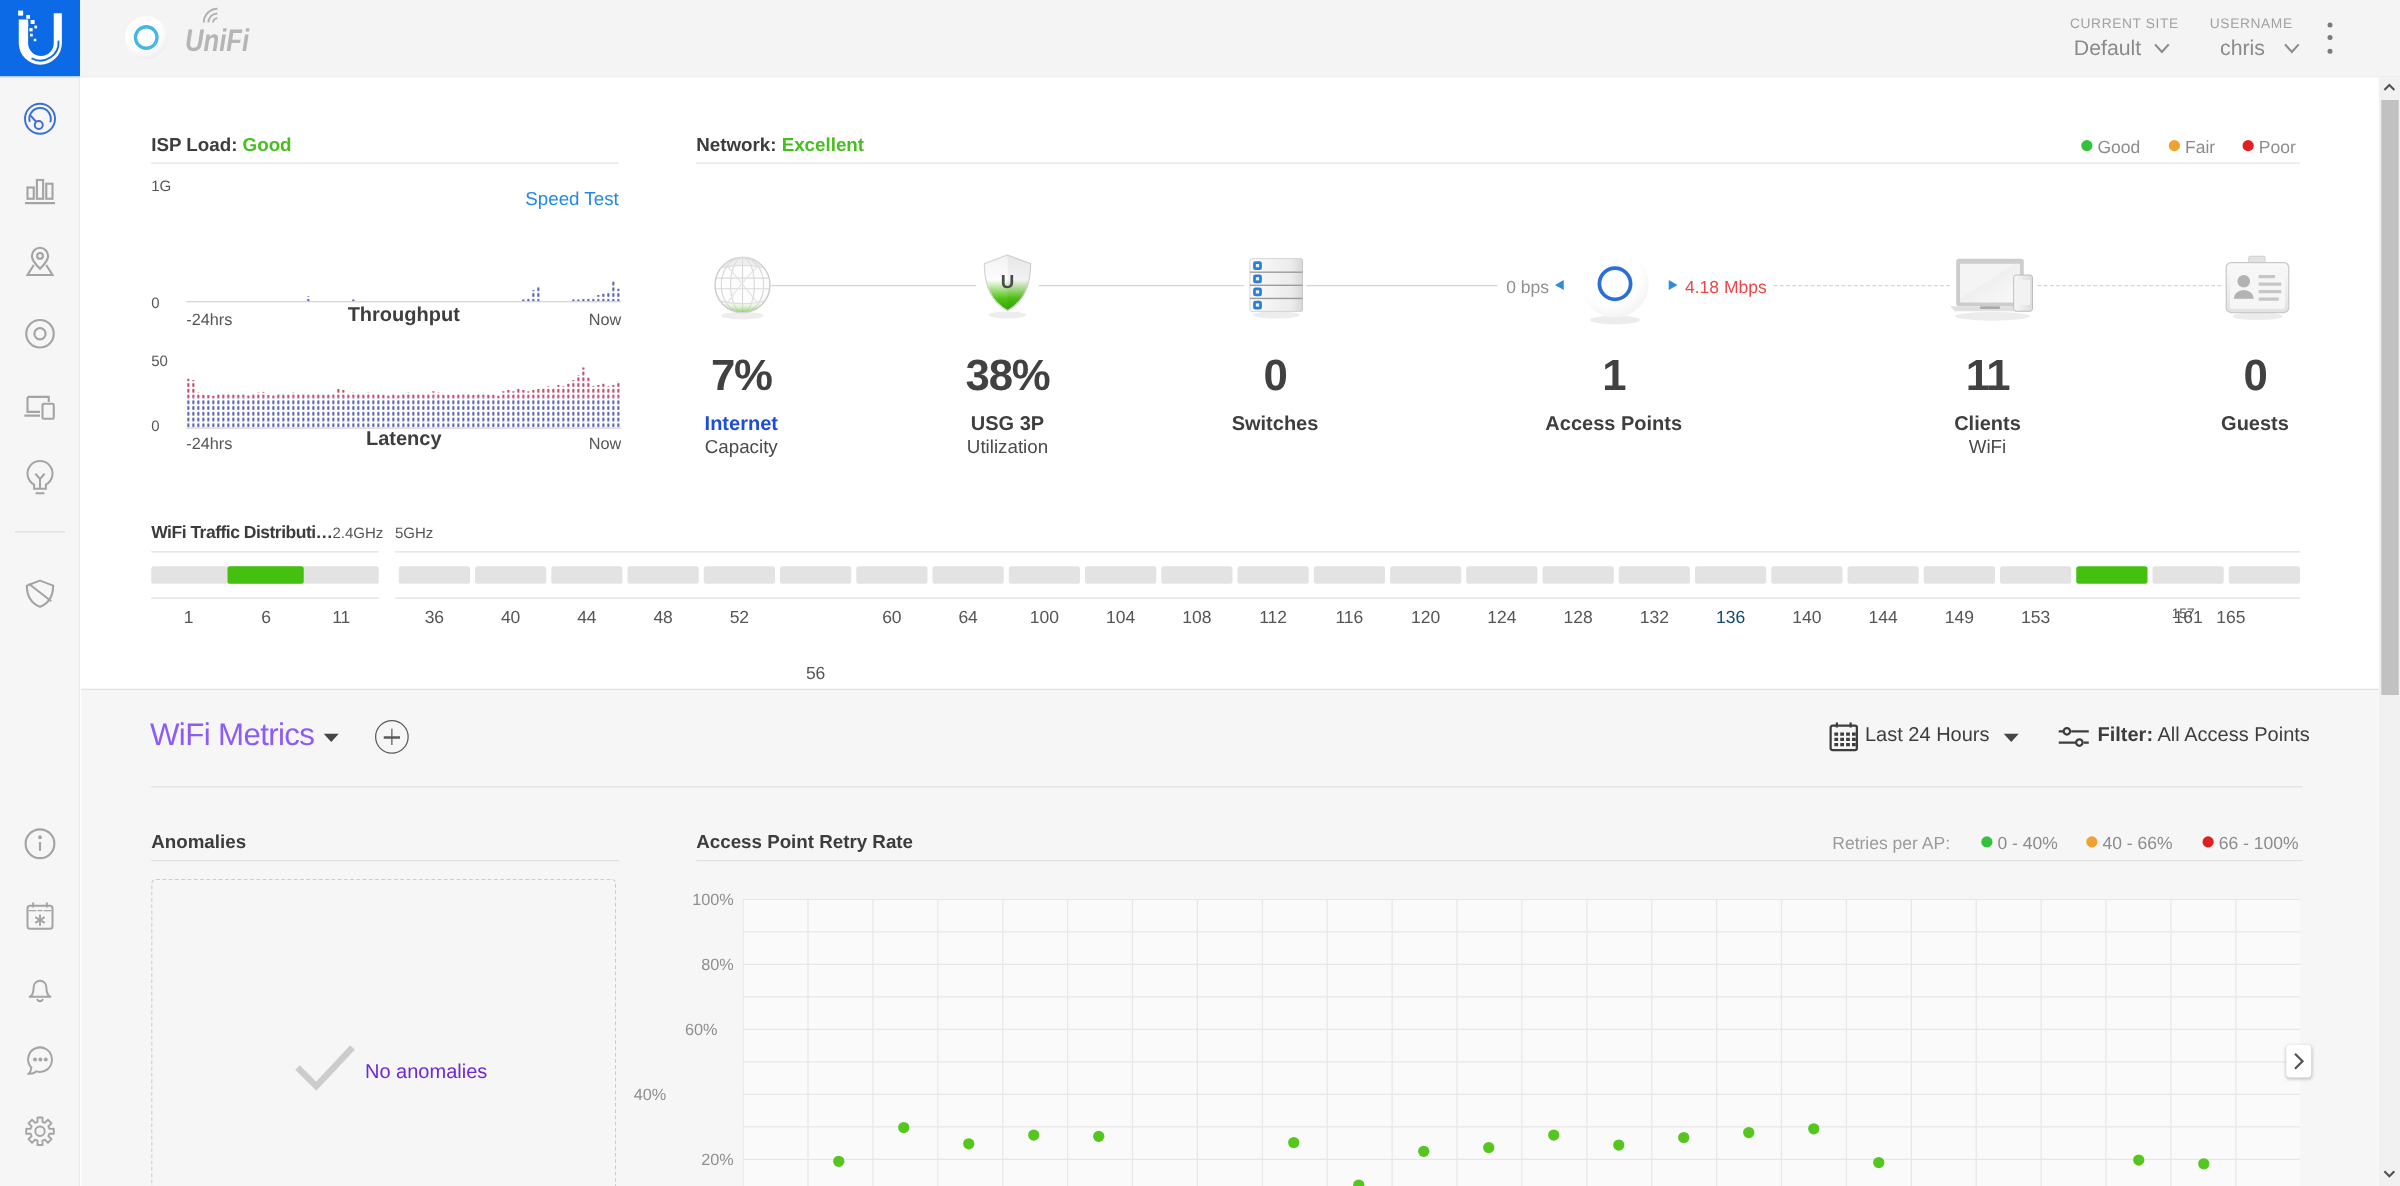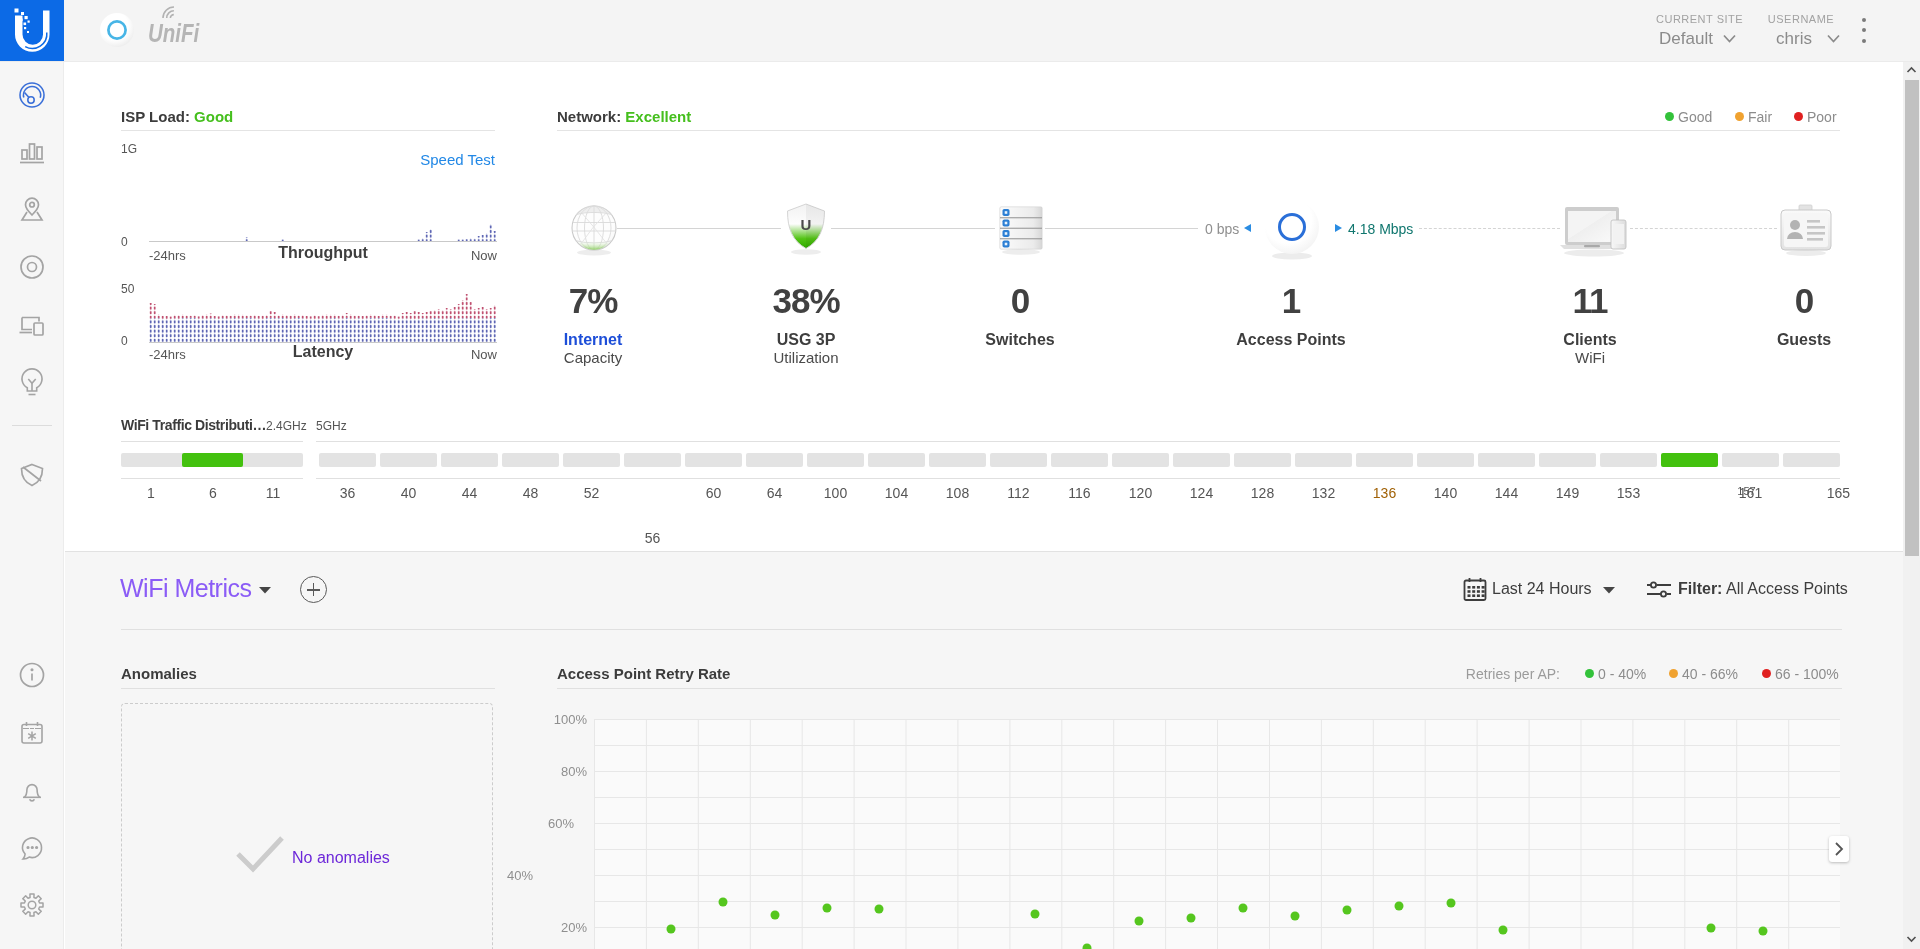--- a/index.html
+++ b/index.html
@@ -384,21 +384,21 @@
 <div class="abs" style="left:1045px;top:228px;width:153px;height:0;border-top:1px solid #d4d4d4;"></div>
 <div class="abs" style="left:1419px;top:228px;width:141px;height:0;border-top:1px dashed #d4d4d4;"></div>
 <div class="abs" style="left:1630px;top:228px;width:147px;height:0;border-top:1px dashed #d4d4d4;"></div>
 <div class="txt" style="left:1205px;top:221px;font-size:14px;color:#8f8f8f;">0 bps</div>
 <svg class="abs" style="left:1243px;top:223px" width="9" height="10" viewBox="0 0 9 10">
     <path d="M8 1 L1 5 L8 9 Z" fill="#2a8ce2"></path>
   </svg>
 <svg class="abs" style="left:1334px;top:223px" width="9" height="10" viewBox="0 0 9 10">
     <path d="M1 1 L8 5 L1 9 Z" fill="#2a8ce2"></path>
   </svg>
-<div class="txt" style="left:1348px;top:221px;font-size:14px;color:#0f766e;">4.18 Mbps</div>
+<div class="txt" style="left:1348px;top:221px;font-size:14px;color:#ef4444;">4.18 Mbps</div>
 <svg class="abs" style="left:566px;top:200px" width="56" height="62" viewBox="0 0 56 62">
 <defs>
 <radialGradient id="glb" cx="0.45" cy="0.4" r="0.8">
         <stop offset="0.6" stop-color="#fdfdfd"></stop>
         <stop offset="1" stop-color="#f0f0f0"></stop>
       </radialGradient>
 <linearGradient id="ggr" x1="0" y1="0" x2="0" y2="1">
         <stop offset="0" stop-color="#ffffff" stop-opacity="0"></stop>
         <stop offset="1" stop-color="#7dc94a"></stop>
       </linearGradient>
@@ -575,35 +575,35 @@
 <div class="txt" style="left:1041px;top:485px;width:77px;text-align:center;font-size:14px;color:#555;">116</div>
 <div class="abs" style="left:1112px;top:453px;width:57px;height:14px;border-radius:2px;background:#e3e3e3;"></div>
 <div class="txt" style="left:1102px;top:485px;width:77px;text-align:center;font-size:14px;color:#555;">120</div>
 <div class="abs" style="left:1173px;top:453px;width:57px;height:14px;border-radius:2px;background:#e3e3e3;"></div>
 <div class="txt" style="left:1163px;top:485px;width:77px;text-align:center;font-size:14px;color:#555;">124</div>
 <div class="abs" style="left:1234px;top:453px;width:57px;height:14px;border-radius:2px;background:#e3e3e3;"></div>
 <div class="txt" style="left:1224px;top:485px;width:77px;text-align:center;font-size:14px;color:#555;">128</div>
 <div class="abs" style="left:1295px;top:453px;width:57px;height:14px;border-radius:2px;background:#e3e3e3;"></div>
 <div class="txt" style="left:1285px;top:485px;width:77px;text-align:center;font-size:14px;color:#555;">132</div>
 <div class="abs" style="left:1356px;top:453px;width:57px;height:14px;border-radius:2px;background:#e3e3e3;"></div>
-<div class="txt" style="left:1346px;top:485px;width:77px;text-align:center;font-size:14px;color:#a16207;">136</div>
+<div class="txt" style="left:1346px;top:485px;width:77px;text-align:center;font-size:14px;color:#0c4a6e;">136</div>
 <div class="abs" style="left:1417px;top:453px;width:57px;height:14px;border-radius:2px;background:#e3e3e3;"></div>
 <div class="txt" style="left:1407px;top:485px;width:77px;text-align:center;font-size:14px;color:#555;">140</div>
 <div class="abs" style="left:1478px;top:453px;width:57px;height:14px;border-radius:2px;background:#e3e3e3;"></div>
 <div class="txt" style="left:1468px;top:485px;width:77px;text-align:center;font-size:14px;color:#555;">144</div>
 <div class="abs" style="left:1539px;top:453px;width:57px;height:14px;border-radius:2px;background:#e3e3e3;"></div>
 <div class="txt" style="left:1529px;top:485px;width:77px;text-align:center;font-size:14px;color:#555;">149</div>
 <div class="abs" style="left:1600px;top:453px;width:57px;height:14px;border-radius:2px;background:#e3e3e3;"></div>
 <div class="txt" style="left:1590px;top:485px;width:77px;text-align:center;font-size:14px;color:#555;">153</div>
 <div class="abs" style="left:1661px;top:453px;width:57px;height:14px;border-radius:2px;background:#43c10e;"></div>
 <div class="txt" style="left:1708px;top:485px;width:77px;text-align:center;font-size:11px;color:#555;">157</div>
 <div class="abs" style="left:1722px;top:453px;width:57px;height:14px;border-radius:2px;background:#e3e3e3;"></div>
 <div class="txt" style="left:1712px;top:485px;width:77px;text-align:center;font-size:14px;color:#555;">161</div>
 <div class="abs" style="left:1783px;top:453px;width:57px;height:14px;border-radius:2px;background:#e3e3e3;"></div>
-<div class="txt" style="left:1773px;top:485px;width:77px;text-align:right;font-size:14px;color:#555;">165</div>
+<div class="txt" style="left:1773px;top:485px;width:77px;text-align:left;font-size:14px;color:#555;">165</div>
 <div class="abs" style="left:316px;top:478px;width:1524px;height:1px;background:#e0e0e0;"></div>
 <div class="abs" style="left:65px;top:551px;width:1838px;height:398px;background:#f6f6f6;border-top:1px solid #e2e2e2;"></div>
 <div class="txt" style="left:120px;top:574px;font-size:25px;color:#8b5cf6;letter-spacing:-0.5px;">WiFi Metrics</div>
 <svg class="abs" style="left:258px;top:586px" width="14" height="8" viewBox="0 0 14 8">
     <path d="M1 1 L7 7.5 L13 1 Z" fill="#454545"></path>
   </svg>
 <div class="abs" style="left:300px;top:576px;width:27px;height:27px;border-radius:50%;border:1.4px solid #5a5a5a;"></div>
 <div class="abs" style="left:307px;top:589px;width:13px;height:1.6px;background:#5a5a5a;"></div>
 <div class="abs" style="left:312.7px;top:583px;width:1.6px;height:13px;background:#5a5a5a;"></div>
 <svg class="abs" style="left:1463px;top:577px" width="24" height="25" viewBox="0 0 24 25">

